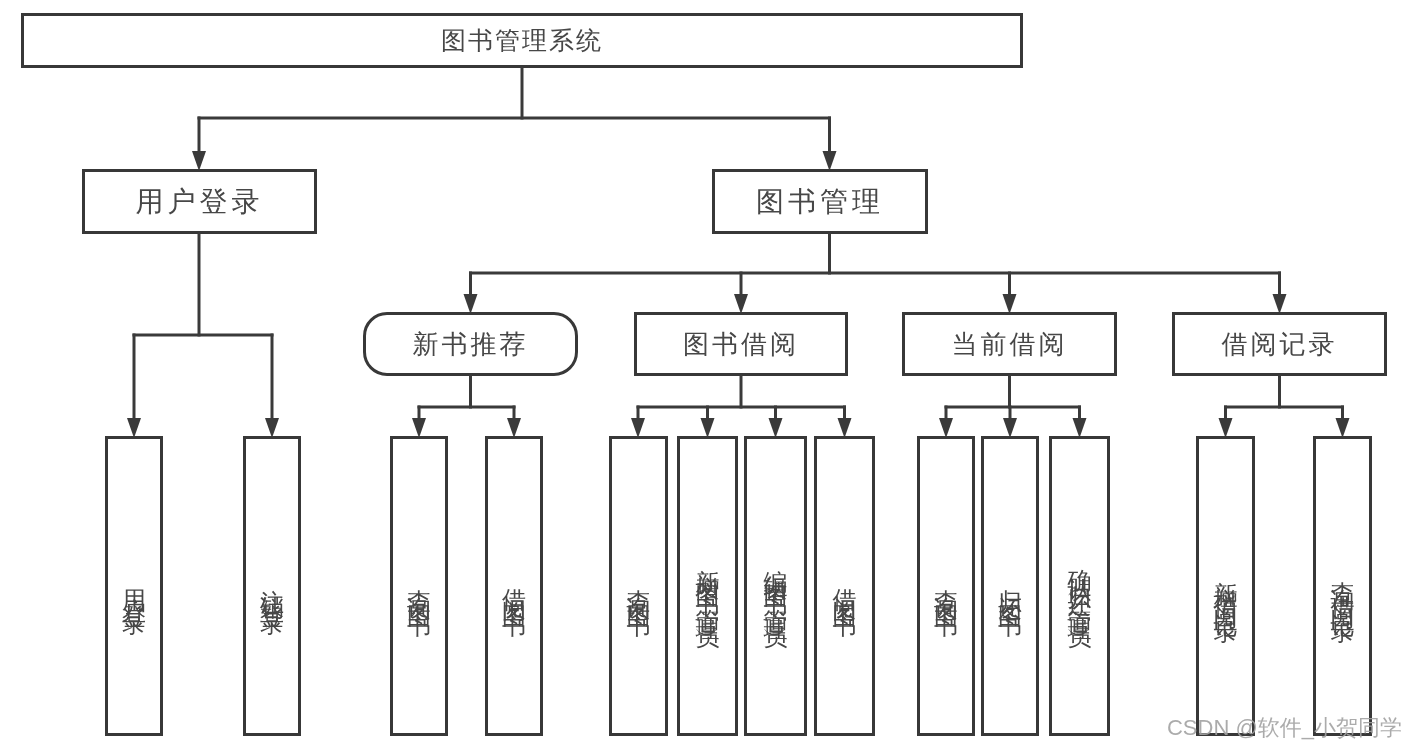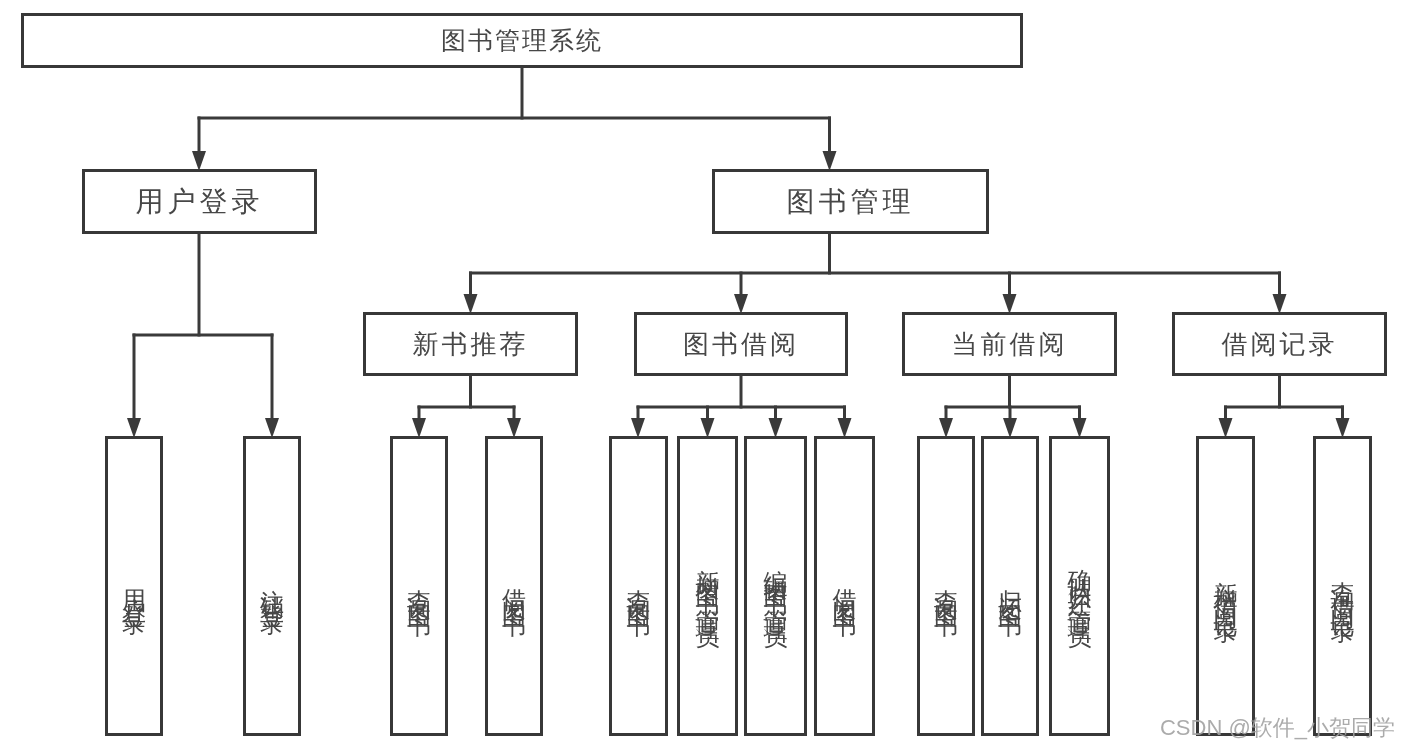--- a/index.html
+++ b/index.html
@@ -47,21 +47,21 @@
     pointer-events: none;
   }
   svg.wires line {
     stroke: #3a3a3a;
     stroke-width: 3;
     stroke-linecap: square;
   }
   svg.wires polygon { fill: #3a3a3a; }
   .watermark {
     position: absolute;
-    right: 10px; bottom: 4px;
+    right: 3px; bottom: 4px;
     font-size: 22px;
     color: #a3a3a3;
     opacity: 0.9;
     z-index: 3;
     white-space: nowrap;
   }
 </style>
 </head>
 <body>
 
@@ -143,25 +143,25 @@
     </g>
   </svg>
 
   <div class="box root-box" style="left:21px; top:13px; width:1002px; height:55px;">
     <span class="lbl">图书管理系统</span>
   </div>
 
   <div class="box lv1-box" style="left:82px; top:169px; width:235px; height:65px;">
     <span class="lbl">用户登录</span>
   </div>
-  <div class="box lv1-box" style="left:712px; top:169px; width:277px; height:65px;">
+  <div class="box lv1-box" style="left:712px; top:169px; width:216px; height:65px;">
     <span class="lbl">图书管理</span>
   </div>
 
-  <div class="box lv2-box" style="left:363px; top:312px; width:215px; height:64px;">
+  <div class="box lv2-box" style="left:363px; top:312px; width:215px; height:64px;border-radius:24px;">
     <span class="lbl">新书推荐</span>
   </div>
   <div class="box lv2-box" style="left:902px; top:312px; width:215px; height:64px;">
     <span class="lbl">当前借阅</span>
   </div>
   <div class="box lv2-box" style="left:634px; top:312px; width:214px; height:64px;">
     <span class="lbl">图书借阅</span>
   </div>
   <div class="box lv2-box" style="left:1172px; top:312px; width:215px; height:64px;">
     <span class="lbl">借阅记录</span>

